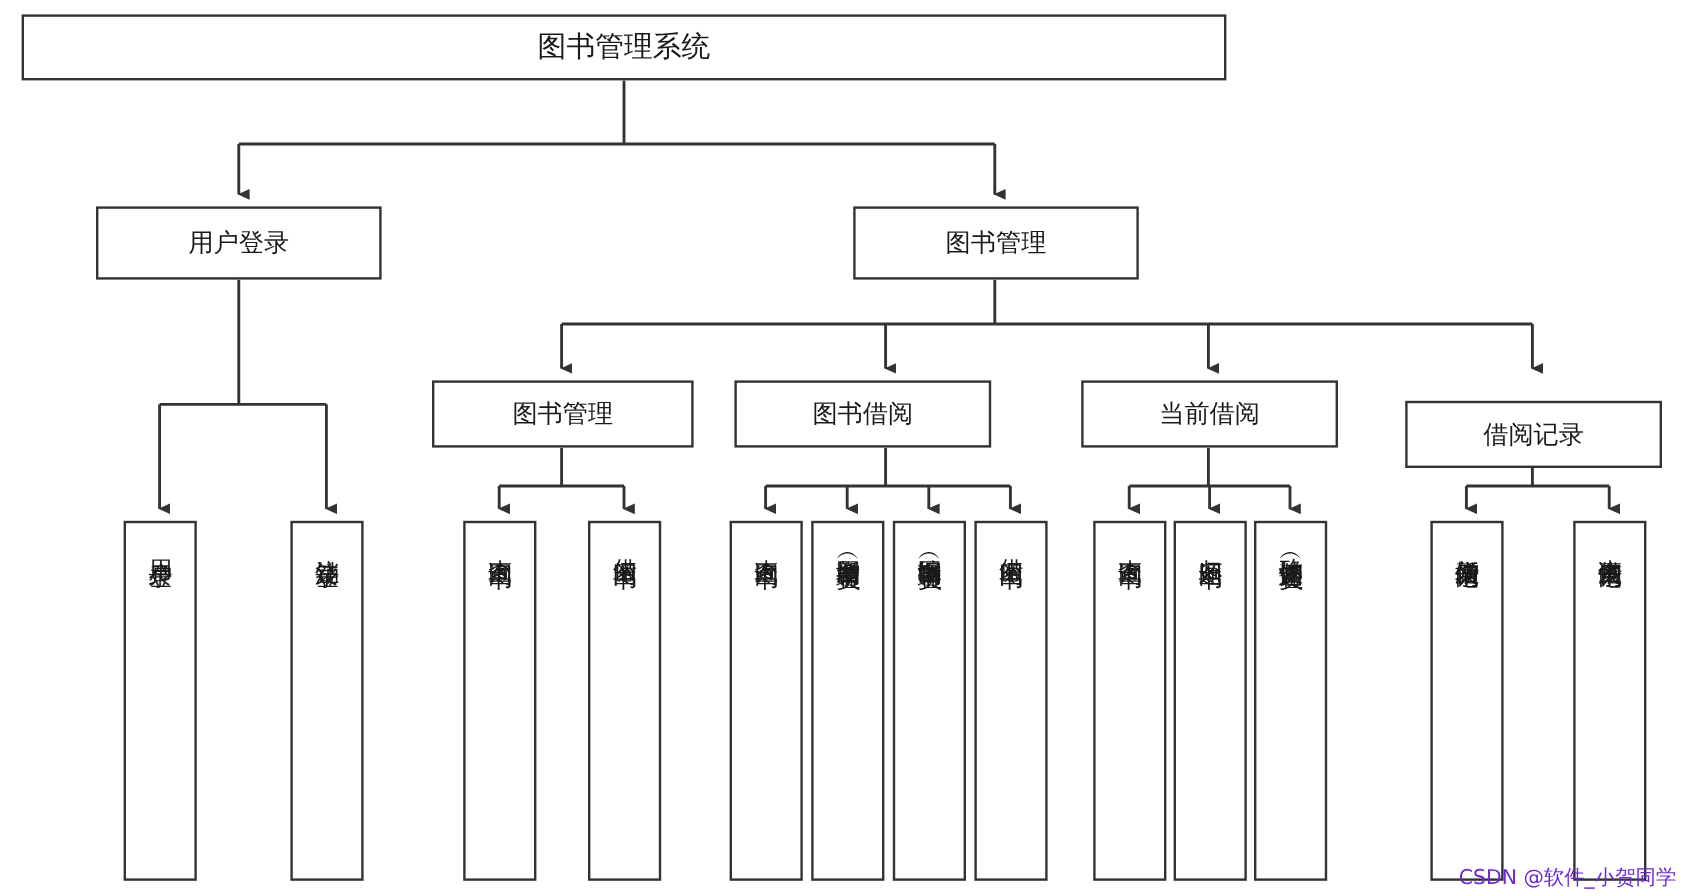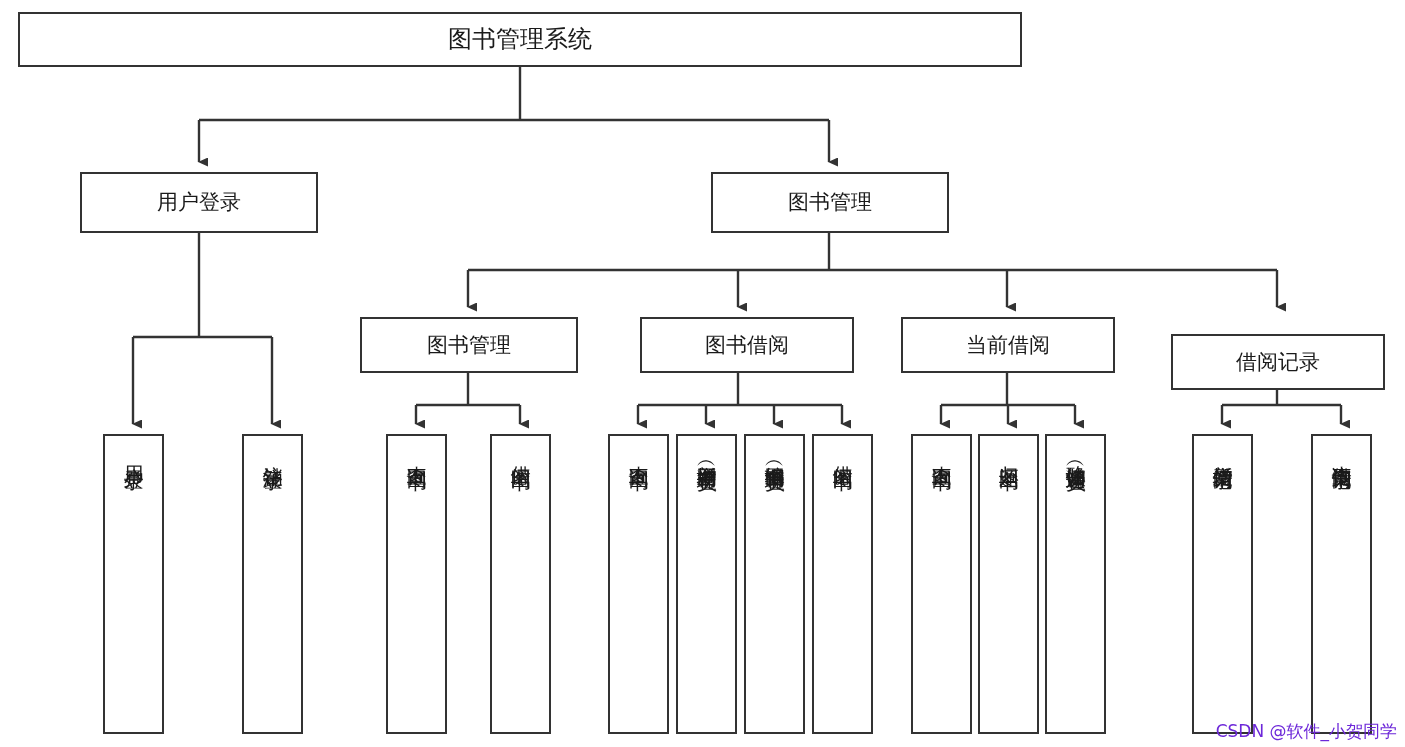--- a/index.html
+++ b/index.html
@@ -136,21 +136,21 @@
   <div class="node level2" style="left:80px; top:172px; width:238px; height:61px;">
     <span class="node-label">用户登录</span>
   </div>
   <div class="node level2" style="left:711px; top:172px; width:238px; height:61px;">
     <span class="node-label">图书管理</span>
   </div>
 
   <div class="node level2" style="left:360px; top:317px; width:218px; height:56px;">
     <span class="node-label">图书管理</span>
   </div>
-  <div class="node level2" style="left:640px; top:317px; width:214px; height:56px;">
+  <div class="node level2" style="left:612px; top:317px; width:214px; height:56px;">
     <span class="node-label">图书借阅</span>
   </div>
   <div class="node level2" style="left:901px; top:317px; width:214px; height:56px;">
     <span class="node-label">当前借阅</span>
   </div>
   <div class="node level2" style="left:1171px; top:334px; width:214px; height:56px;">
     <span class="node-label">借阅记录</span>
   </div>
 
   <div class="node leaf" style="left:103px; top:434px; width:61px; height:300px;">

